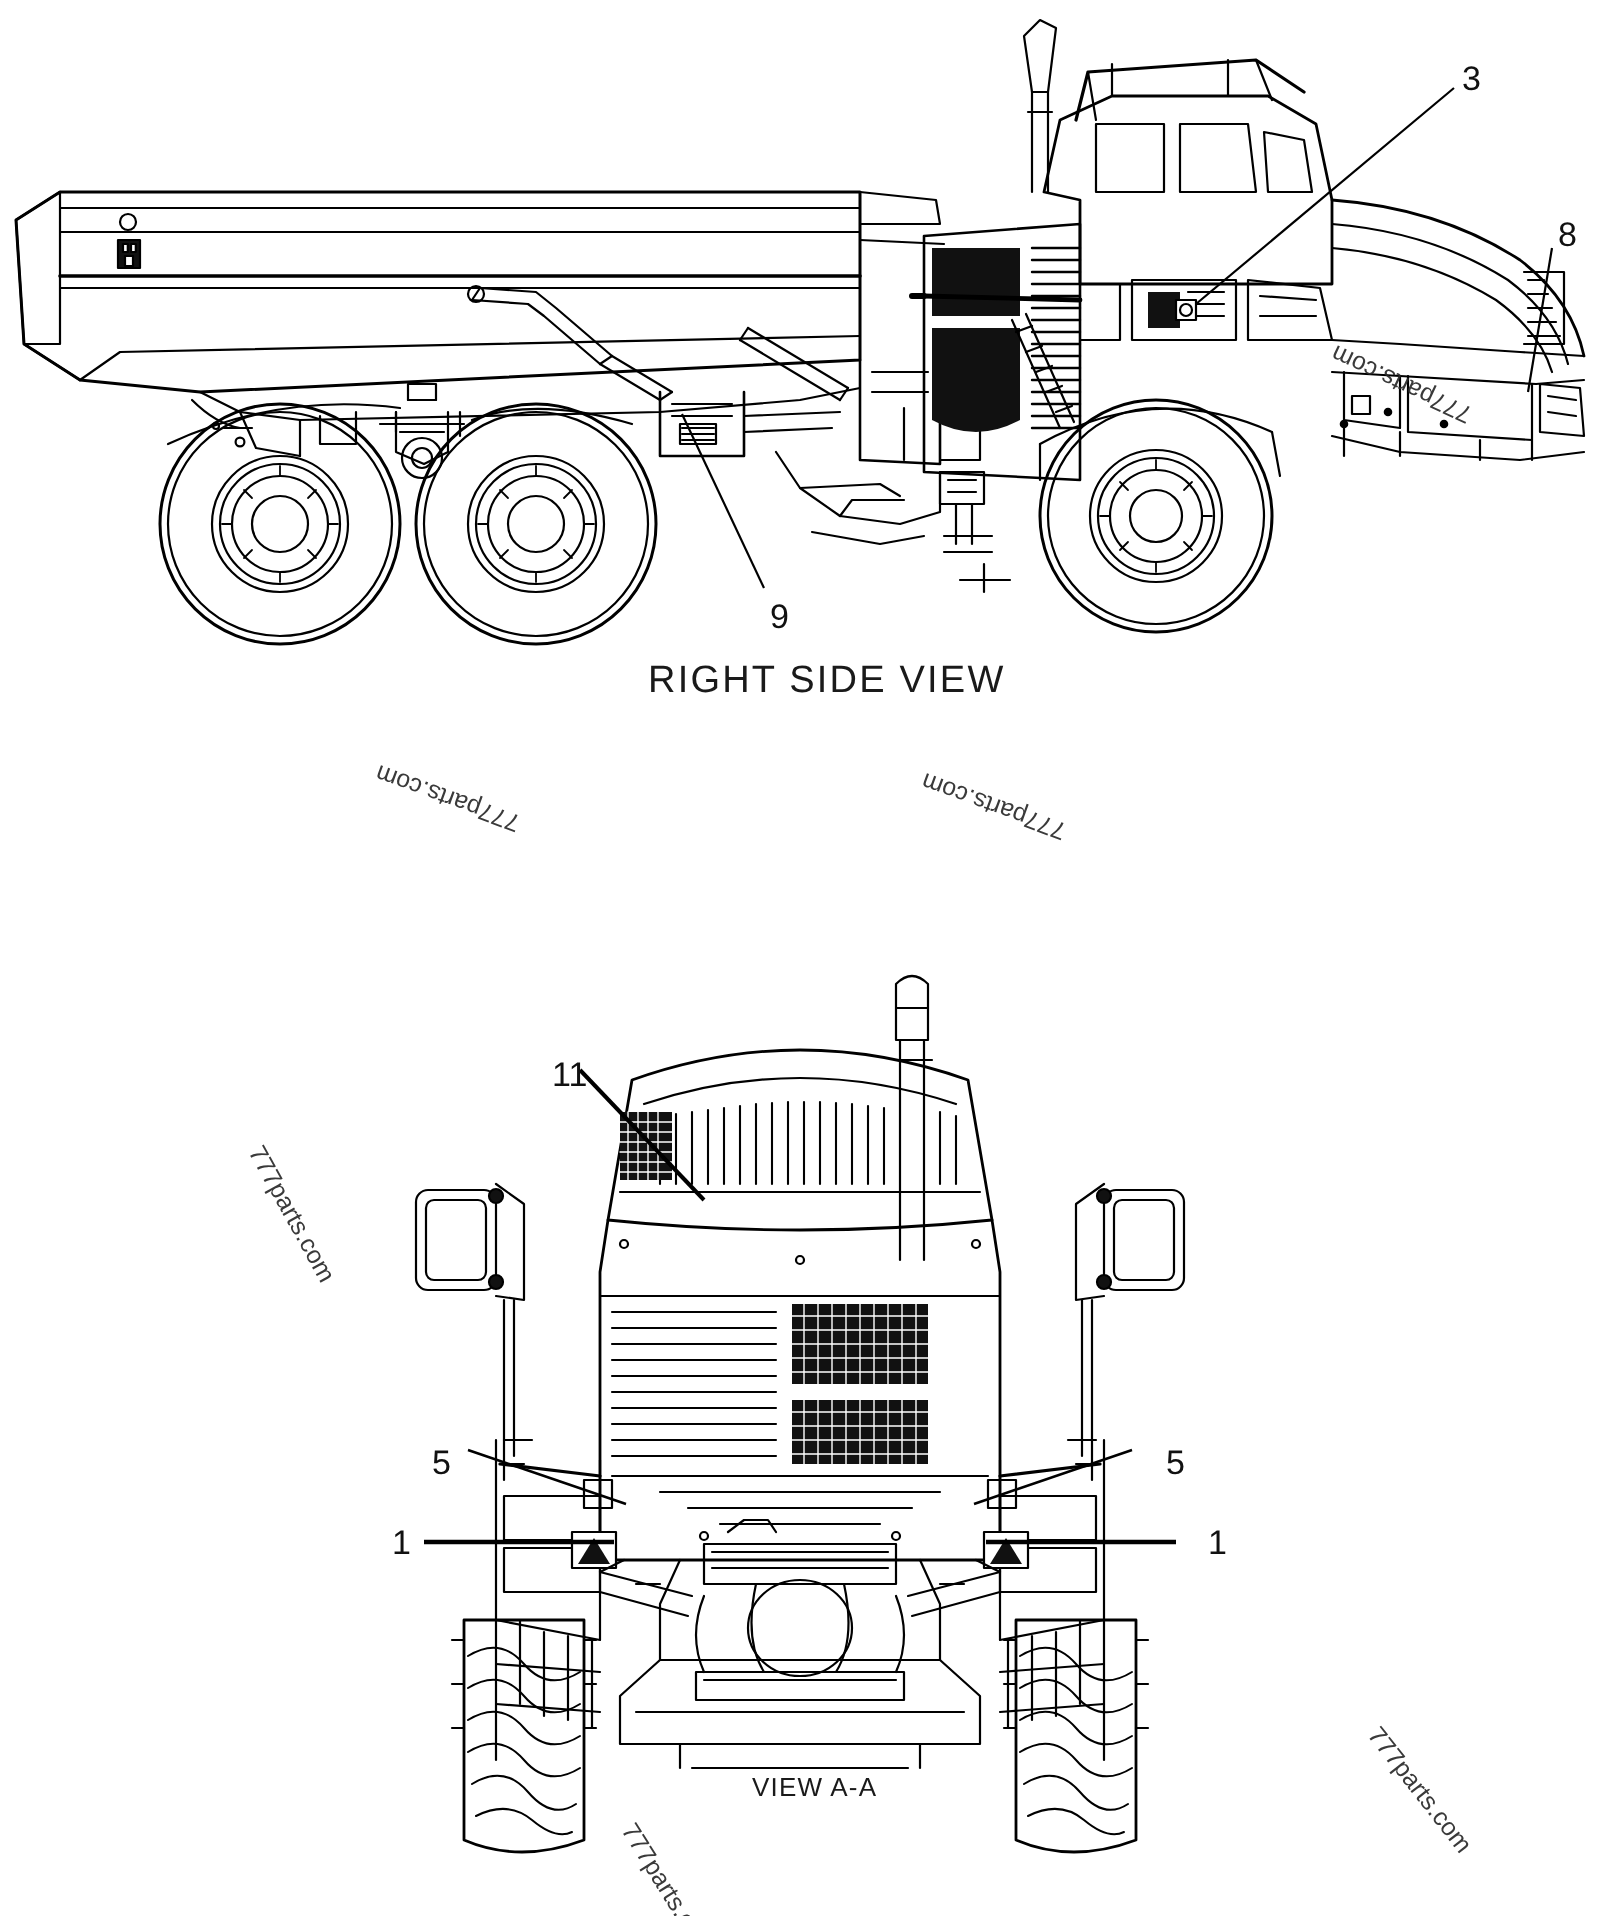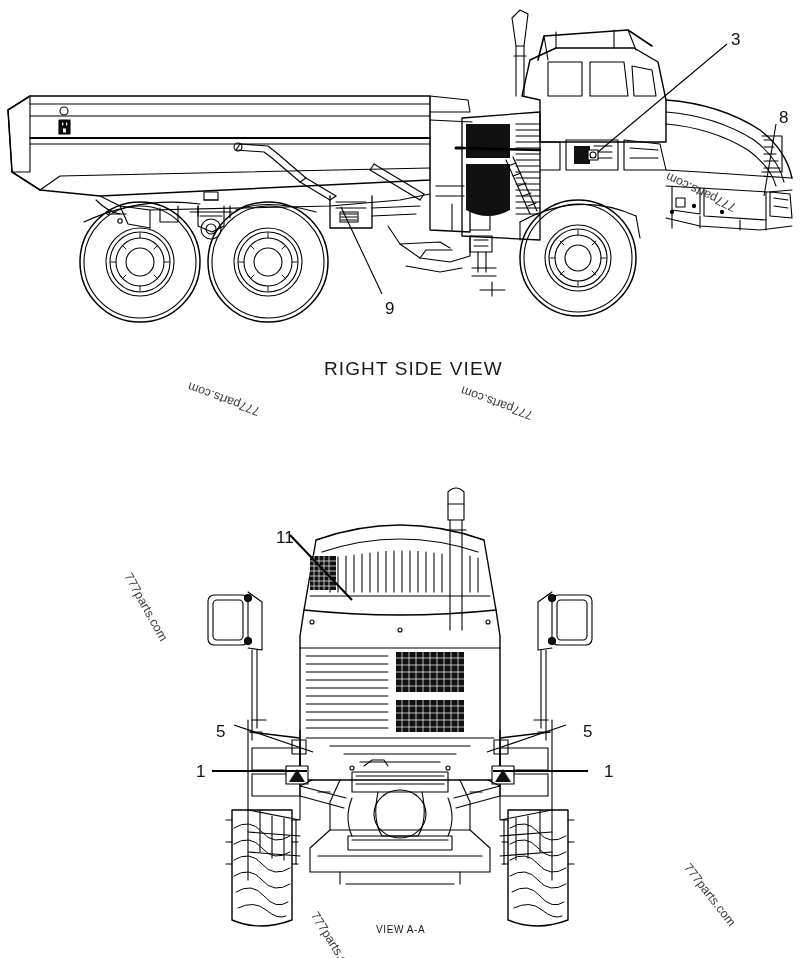--- a/index.html
+++ b/index.html
@@ -1,22 +1,22 @@
 <!DOCTYPE html>
 <html><head>
 <meta charset="utf-8">
 <style>
   html,body{margin:0;padding:0;background:#ffffff;}
   body{width:800px;height:958px;position:relative;overflow:hidden;
        font-family:"Liberation Sans","DejaVu Sans",sans-serif;color:#000;}
   #stage{position:absolute;left:0;top:0;width:800px;height:958px;}
   #stage svg{position:absolute;left:0;top:0;}
   .view-title{position:absolute;font-size:19px;letter-spacing:1.1px;color:#1a1a1a;white-space:nowrap;}
-  #title-right-side{left:324px;top:358px;}
-  #title-view-aa{left:376px;top:924px;font-size:10px;letter-spacing:.6px;}
+  #title-right-side{left:324px;top:330px;}
+  #title-view-aa{left:376px;top:886px;font-size:13px;letter-spacing:.6px;}
   .callout{position:absolute;font-size:17px;color:#111;white-space:nowrap;}
   .wm{position:absolute;font-size:12.5px;color:#2a2a2a;white-space:nowrap;
       font-family:"Liberation Sans","DejaVu Sans",sans-serif;opacity:.92;}
 </style>
 </head>
 <body>
 
 <div id="stage">
 
   <svg width="800" height="330" viewBox="0 0 800 330">

